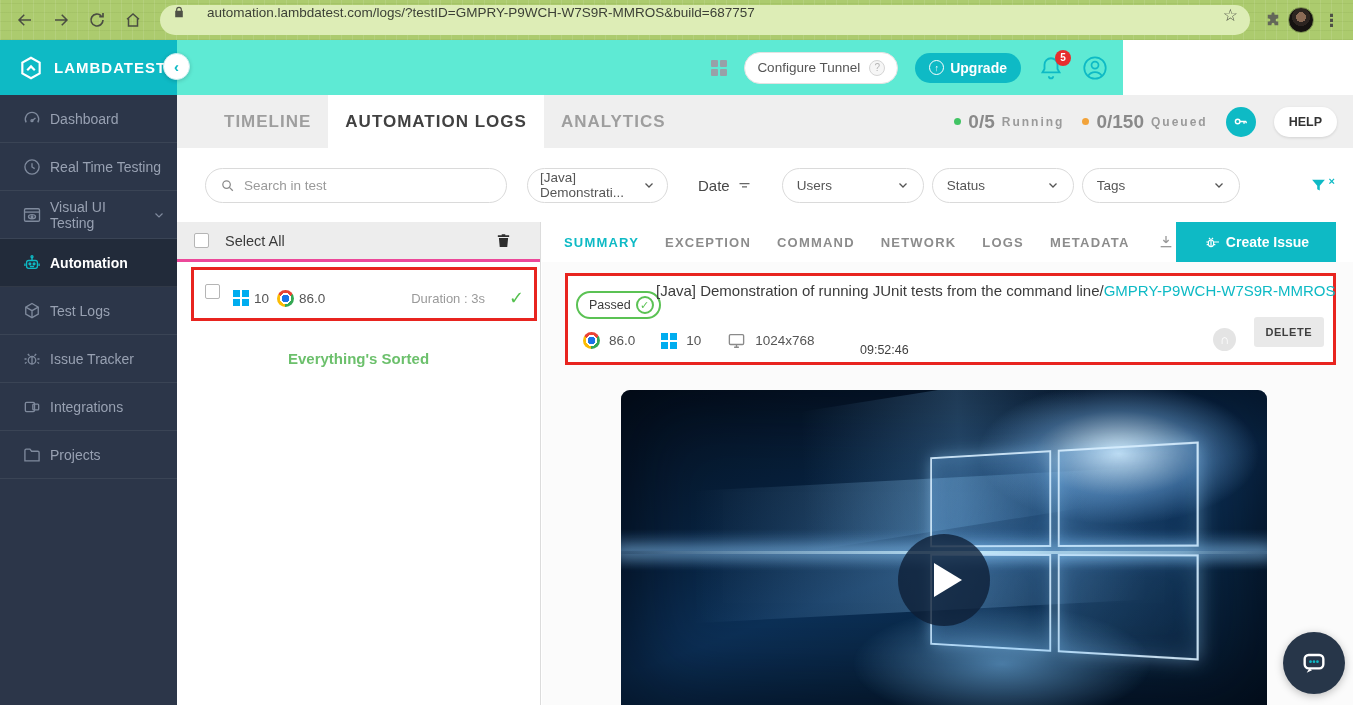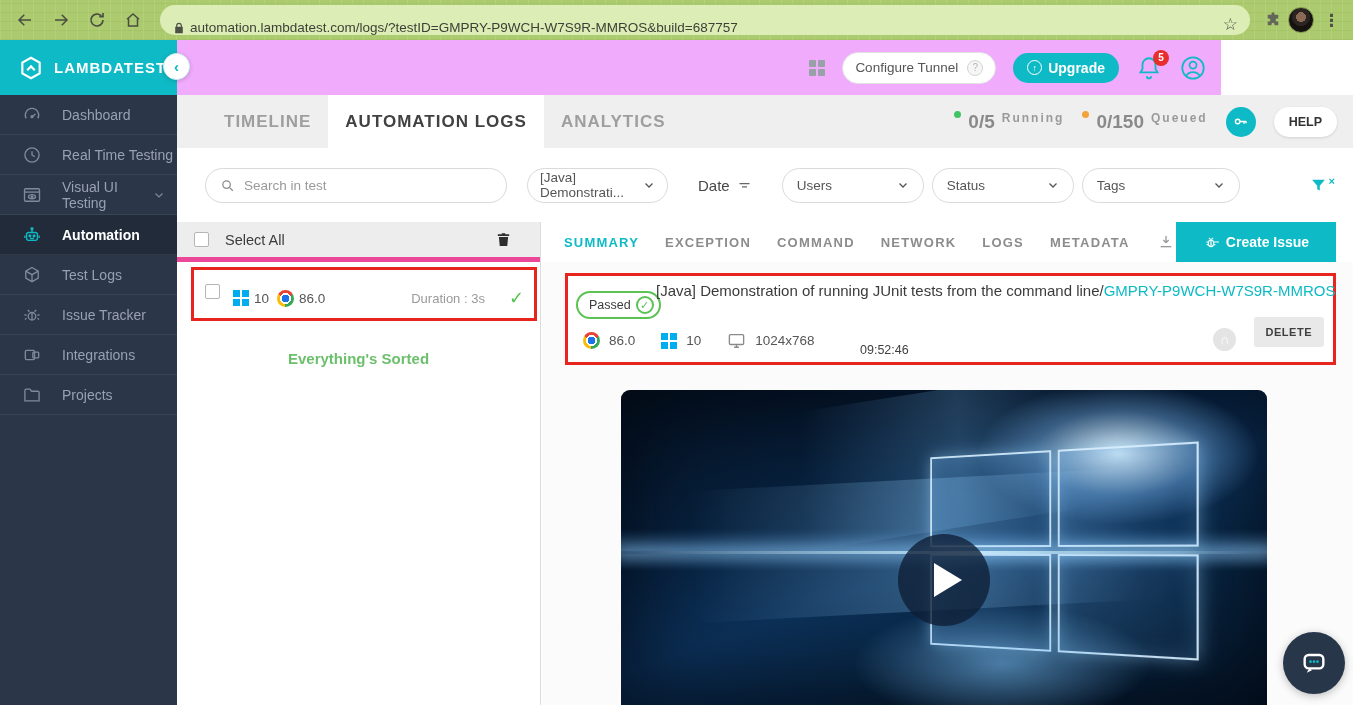--- a/index.html
+++ b/index.html
@@ -11,31 +11,31 @@
   
   .browser-bar{position:absolute;left:0;top:0;width:1353px;height:40px;
     background:
       repeating-linear-gradient(90deg,rgba(255,255,255,.10) 0 1px,transparent 1px 11px),
       repeating-linear-gradient(0deg,rgba(110,140,55,.12) 0 1px,transparent 1px 9px),
       #accb6e;
     display:flex;align-items:center;padding:0 10px;gap:6px}
   .nav-ic{width:30px;height:30px;border-radius:50%;display:flex;align-items:center;justify-content:center;color:#4a4d42}
   .nav-ic svg{width:18px;height:18px}
   .omnibox{flex:1;height:30px;margin-left:6px;margin-right:8px;background:#ddedb6;border-radius:16px;
-    display:flex;align-items:flex-end;padding:0 12px;gap:4px;color:#5a5d50}
+    display:flex;align-items:flex-start;padding:0 12px;gap:21px;color:#5a5d50}
   .omnibox .lock{width:14px;height:14px;color:#4e5146}
   .url-text{font-size:13.5px;color:#3c4036;white-space:nowrap;overflow:hidden;flex:1}
   .star{font-size:17px;color:#4e5146}
   .puzzle{width:18px;height:18px;color:#636759}
   .avatar-browser{width:26px;height:26px;border-radius:50%;
     background:radial-gradient(circle at 50% 38%,#8a6a55 0 5px,#2c2420 5px 9px,#151210 9px);border:1px solid #7d9450}
   .kebab{font-size:17px;color:#4e5146;font-weight:bold;padding:0 3px}
 
   
-  .app-header{position:absolute;left:0;top:40px;width:1221px;height:55px;background:#f0abfc}
+  .app-header{position:absolute;left:0;top:40px;width:1123px;height:55px;background:#5eead4}
   .brand-block{position:absolute;left:0;top:0;width:177px;height:55px;background:#0ebac5;
     display:flex;align-items:center;padding-left:18px;gap:10px}
   .brand-logo{width:26px;height:26px}
   .brand-name{color:#fff;font-size:15px;font-weight:bold;letter-spacing:1px}
   .collapse-btn{position:absolute;left:163px;top:13px;width:27px;height:27px;border-radius:50%;background:#fff;
     border:1px solid #cdeef0;box-shadow:0 1px 4px rgba(0,0,0,.18);display:flex;align-items:center;justify-content:center;
     color:#0ebac5;font-size:15px;font-weight:bold;z-index:5}
   .header-right{position:absolute;right:14px;top:0;height:55px;display:flex;align-items:center;gap:17px}
   .apps-grid{display:grid;grid-template-columns:7px 7px;grid-template-rows:7px 7px;gap:2px}
   .apps-grid i{background:#98a0a8;border-radius:1px}
@@ -48,36 +48,36 @@
   .up-circle{width:15px;height:15px;border:1.5px solid #fff;border-radius:50%;font-size:9px;display:flex;align-items:center;justify-content:center}
   .bell-wrap{position:relative;color:#0ebac5}
   .bell-wrap svg{width:26px;height:26px}
   .bell-badge{position:absolute;top:-5px;right:-7px;min-width:16px;height:16px;border-radius:8px;background:#e62e2e;
     color:#fff;font-size:10px;font-weight:bold;display:flex;align-items:center;justify-content:center;padding:0 4px}
   .account-ic{color:#0ebac5}
   .account-ic svg{width:28px;height:28px}
 
   
   .sidebar{position:absolute;left:0;top:95px;width:177px;height:610px;background:#2c3649}
-  .side-item{height:40px;display:flex;align-items:center;padding-left:22px;gap:20px;
+  .side-item{height:48px;display:flex;align-items:center;padding-left:22px;gap:8px;
     border-bottom:1px solid rgba(255,255,255,.07);cursor:pointer}
   .side-item svg{width:20px;height:20px;color:#7f8a9d;flex:none}
   .side-item .lbl{font-size:14px;color:#98a1b2}
   .side-item.active{background:#222b3a}
   .side-item.active svg{color:#0ebac5}
   .side-item.active .lbl{color:#fff;font-weight:bold}
   .side-caret{margin-left:auto;margin-right:12px;color:#7f8a9d}
   .side-caret svg{width:12px;height:12px}
 
   
   .tab-row{position:absolute;left:177px;top:95px;width:1176px;height:53px;background:#efefef;display:flex;align-items:stretch;padding-left:30px}
   .main-tab{display:flex;align-items:center;padding:0 17px;font-size:17px;font-weight:bold;letter-spacing:1px;color:#9e9e9e;cursor:pointer}
   .main-tab.active{background:#fff;color:#414141}
   .tabrow-right{position:absolute;right:0;top:0;height:53px;display:flex;align-items:center;gap:18px;padding-right:16px}
-  .stat{display:flex;gap:7px}
+  .stat{display:flex;align-items:center;gap:7px}
   .dot{width:7px;height:7px;border-radius:50%}
   .dot.green{background:#41c464}.dot.orange{background:#f2a33a}
   .stat-val{font-size:19px;font-weight:bold;color:#8a8a8a}
   .stat-lbl{font-size:12px;font-weight:bold;letter-spacing:2px;color:#9a9a9a}
   .key-btn{width:30px;height:30px;border-radius:50%;background:#0ebac5;display:flex;align-items:center;justify-content:center;border:none}
   .key-btn svg{width:17px;height:17px}
   .help-pill{background:#fff;border:none;border-radius:17px;padding:8px 15px;font-size:12.5px;font-weight:bold;color:#333;
     box-shadow:0 1px 3px rgba(0,0,0,.12)}
 
   
@@ -92,21 +92,21 @@
   .date-group{display:flex;align-items:center;gap:7px;margin:0 30px;font-size:15px;color:#474747}
   .sort-ic{width:15px;height:15px;color:#666}
   .users-pill,.status-pill{width:142px;padding:0 14px;justify-content:space-between;margin-right:8px}
   .tags-pill{width:158px;padding:0 14px;justify-content:space-between}
   .funnel-wrap{position:absolute;right:18px;display:flex;align-items:flex-start;gap:2px}
   .funnel-wrap svg{width:17px;height:17px;color:#0ebac5}
   .funnel-x{color:#0ebac5;font-size:11px;font-weight:bold;margin-top:-2px}
 
   
   .left-panel{position:absolute;left:177px;top:222px;width:364px;height:483px;background:#fff;border-right:1px solid #dcdcdc}
-  .selectall-row{height:40px;background:#ededed;border-bottom:5px solid #ec4899;display:flex;align-items:center;padding:0 28px 0 17px}
+  .selectall-row{height:40px;background:#ededed;border-bottom:3px solid #ec4899;display:flex;align-items:center;padding:0 28px 0 17px}
   .checkbox{width:15px;height:15px;border:1px solid #b5b5b5;border-radius:2px;background:#fff;flex:none}
   .selectall-lbl{margin-left:16px;font-size:14.5px;color:#3b3b3b}
   .trash-btn{margin-left:auto;color:#2e2e2e}
   .trash-btn svg{width:17px;height:17px}
   .test-item{margin:5px 3px 0 14px;border:3px solid #e8241f;background:#fff;padding:11px 10px 9px 11px;display:flex;gap:13px;cursor:pointer}
   .test-item .checkbox{margin-top:3px}
   .test-body{flex:1}
   .test-title{font-size:14px;font-weight:bold;color:#3b3b3b;line-height:1.55}
   .test-meta{display:flex;align-items:center;margin-top:6px;font-size:13.5px;color:#555}
   .win-ico{width:16px;height:16px;flex:none;

